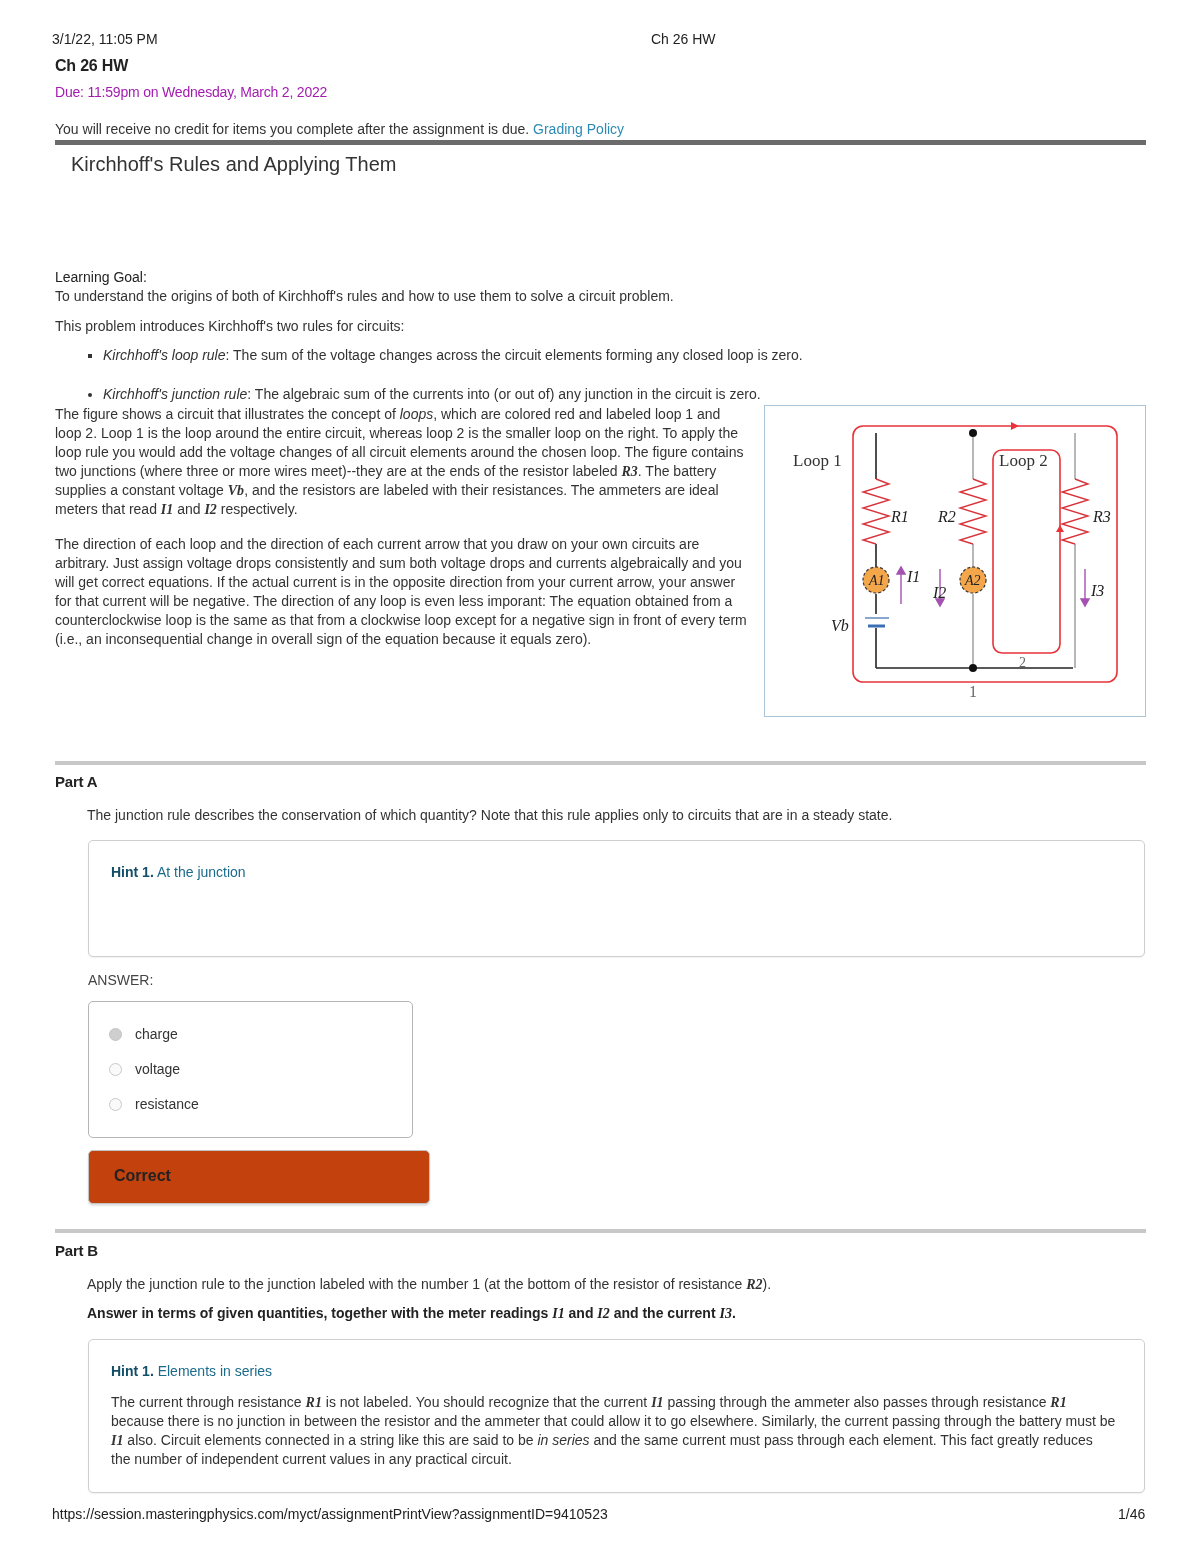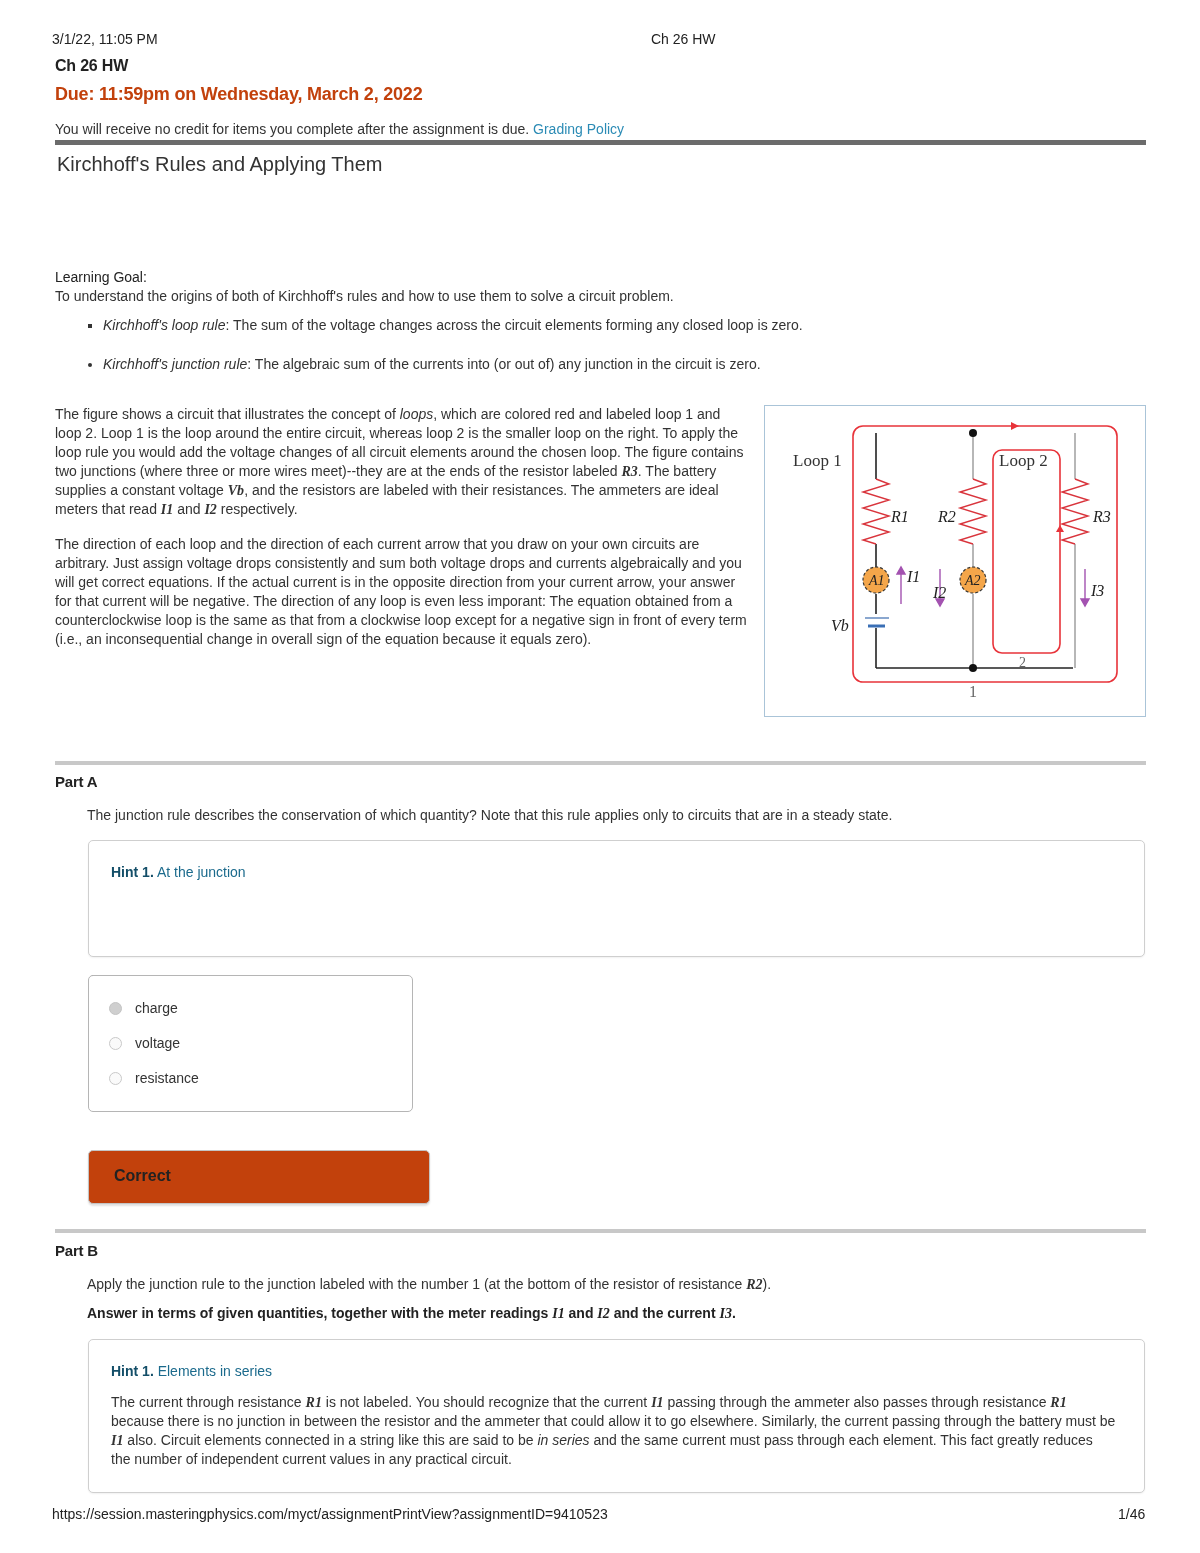--- a/index.html
+++ b/index.html
@@ -4,25 +4,25 @@
 <style>
   html, body { margin: 0; padding: 0; background: #ffffff; }
   body {
     width: 1200px; height: 1553px; position: relative; overflow: hidden;
     font-family: "Liberation Sans", sans-serif; color: #222;
   }
   .abs { position: absolute; }
   .print-date { left: 52px; top: 31px; font-size: 14px; color: #222; }
   .print-title { left: 651px; top: 31px; font-size: 14px; color: #222; }
   .hw-title { left: 55px; top: 57px; font-size: 16px; font-weight: bold; color: #222; letter-spacing: -0.2px; }
-  .due { left: 55px; top: 84px; font-size: 18px; font-weight: bold; color: #c2410c; letter-spacing: -0.2px; }
+  .due { left: 55px; top: 84px; font-size: 14px; font-weight: normal; color: #a21caf; letter-spacing: -0.2px; }
   .notice { left: 55px; top: 121px; font-size: 14px; color: #333; }
   .notice a { color: #2b8bb5; text-decoration: none; }
   .thick-rule { left: 55px; top: 140px; width: 1091px; height: 5px; background: #6b6b6b; }
-  .problem-title { left: 57px; top: 153px; font-size: 20px; color: #333; }
+  .problem-title { left: 71px; top: 153px; font-size: 20px; color: #333; }
 
   .section { left: 55px; width: 700px; font-size: 14px; line-height: 19px; color: #333; }
   .lg-label { font-weight: normal; color: #222; }
   ul.rules { margin: 10px 0 0 0; padding-left: 48px; }
   ul.rules li { margin: 0; }
   ul.rules li.square { list-style-type: square; }
   ul.rules li.disc { list-style-type: disc; margin-top: 20px; }
   em { font-style: italic; }
   .mvar { font-family: "Liberation Serif", serif; font-weight: bold; font-style: italic; }
 
@@ -39,21 +39,21 @@
   .hint-box {
     left: 88px; width: 1055px; border: 1px solid #cfcfcf; border-radius: 5px;
     background: #fff; box-shadow: 0 1px 2px rgba(0,0,0,0.06);
   }
   .hint-head { position: absolute; left: 22px; font-size: 14px; color: #1b6a8c; }
   .hint-head b { color: #134e68; }
   .hint-body { position: absolute; left: 22px; right: 28px; font-size: 14px; line-height: 19px; color: #333; }
 
   .answer-label { left: 88px; top: 972px; font-size: 14px; color: #444; }
   .mc-box {
-    left: 88px; top: 975px; width: 323px; height: 135px;
+    left: 88px; top: 1001px; width: 323px; height: 135px;
     border: 1px solid #b5b5b5; border-radius: 5px; background: #fff;
   }
   .mc-opt { position: absolute; left: 20px; font-size: 14px; color: #333; display: flex; align-items: center; }
   .radio {
     width: 13px; height: 13px; border-radius: 50%; border: 1px solid #c9c9c9;
     background: #fafafa; margin-right: 13px; box-sizing: border-box;
   }
   .radio.selected { background: #cfcfcf; border-color: #c4c4c4; }
   .result-box {
     left: 88px; top: 1150px; width: 340px; height: 52px;
@@ -77,20 +77,21 @@
   <span>You will receive no credit for items you complete after the assignment is due.</span>
   <a href="#">Grading Policy</a>
 </div>
 <div class="abs thick-rule"></div>
 
 <div class="abs problem-title">Kirchhoff's Rules and Applying Them</div>
 
 <div class="abs section" style="top:268px; width:900px;">
   <div class="lg-label">Learning Goal:</div>
   <div>To understand the origins of both of Kirchhoff's rules and how to use them to solve a circuit problem.</div>
+  <div style="margin-top:11px;">This problem introduces Kirchhoff's two rules for circuits:</div>
   <ul class="rules">
     <li class="square"><em>Kirchhoff's loop rule</em><span>: The sum of the voltage changes across the circuit elements forming any closed loop is zero.</span></li>
     <li class="disc"><em>Kirchhoff's junction rule</em><span>: The algebraic sum of the currents into (or out of) any junction in the circuit is zero.</span></li>
   </ul>
 </div>
 
 <div class="abs section" style="top:405px; width:695px;">
   <span>The figure shows a circuit that illustrates the concept of </span><em>loops</em><span>, which are colored red and labeled loop 1 and loop 2. Loop 1 is the loop around the entire circuit, whereas loop 2 is the smaller loop on the right. To apply the loop rule you would add the voltage changes of all circuit elements around the chosen loop. The figure contains two junctions (where three or more wires meet)--they are at the ends of the resistor labeled </span><span class="mvar">R3</span><span>. The battery supplies a constant voltage </span><span class="mvar">Vb</span><span>, and the resistors are labeled with their resistances. The ammeters are ideal meters that read </span><span class="mvar">I1</span><span> and </span><span class="mvar">I2</span><span> respectively.</span>
 </div>
 

